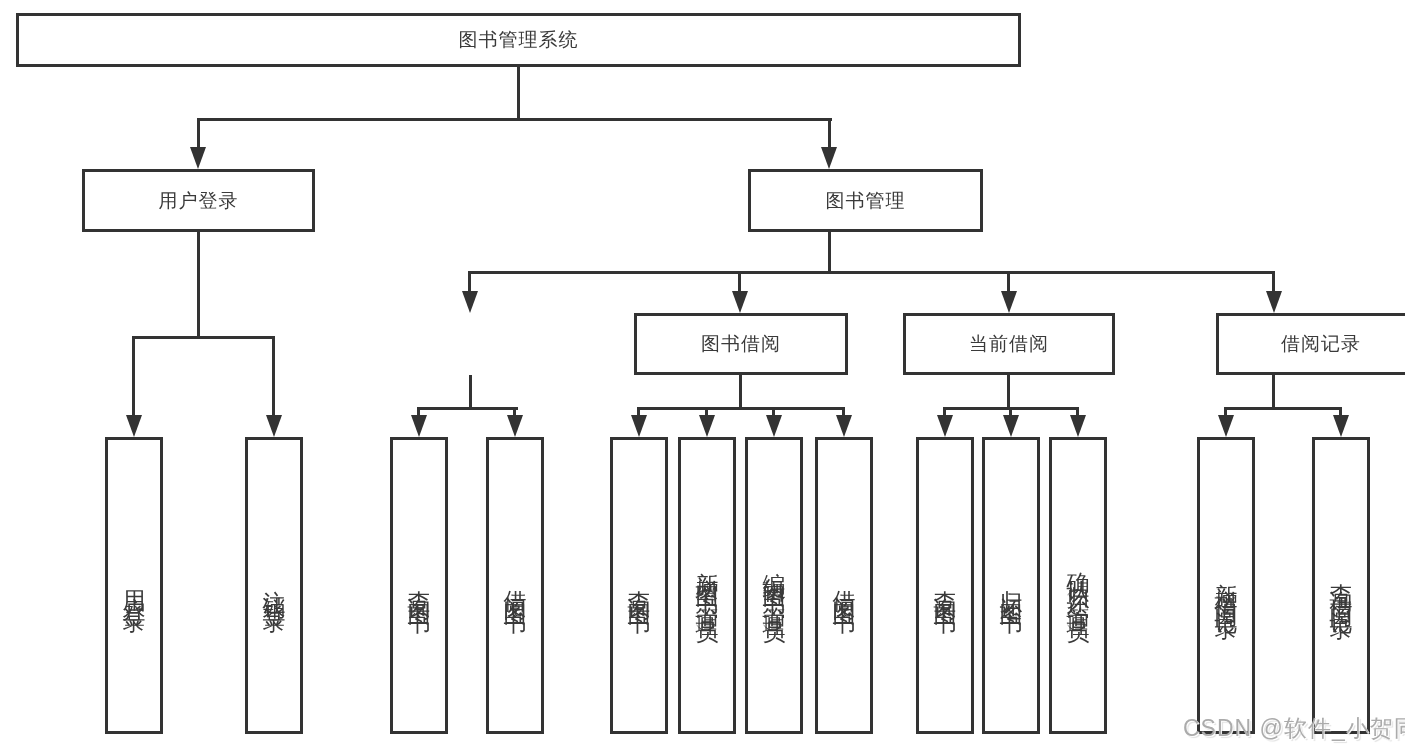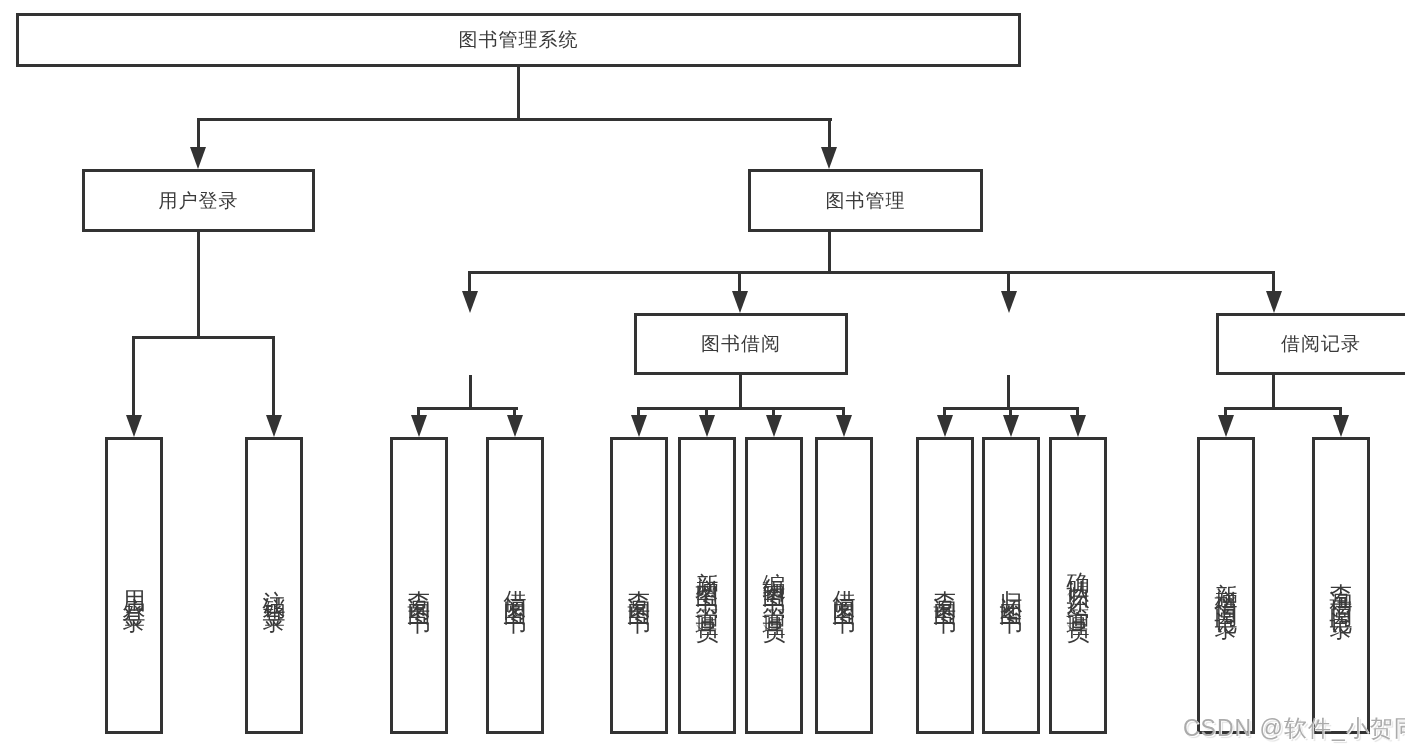--- a/index.html
+++ b/index.html
@@ -34,20 +34,21 @@
 <body>
 
 <div class="canvas">
 
   <div class="node" style="left:16px;top:13px;width:999px;height:48px;">图书管理系统</div>
 
   <div class="node" style="left:82px;top:169px;width:227px;height:57px;">用户登录</div>
   <div class="node" style="left:712px;top:169px;width:229px;height:57px;margin-left:36px;">图书管理</div>
 
   <div class="node" style="left:634px;top:313px;width:208px;height:56px;">图书借阅</div>
+  <div class="node" style="left:903px;top:313px;width:206px;height:56px;">当前借阅</div>
   <div class="node" style="left:1216px;top:313px;width:204px;height:56px;">借阅记录</div>
 
   <div class="node leaf" style="left:105px;top:437px;width:52px;height:291px;">用户登录</div>
   <div class="node leaf" style="left:245px;top:437px;width:52px;height:291px;">注销登录</div>
 
   <div class="node leaf" style="left:390px;top:437px;width:52px;height:291px;">查询图书</div>
   <div class="node leaf" style="left:486px;top:437px;width:52px;height:291px;">借阅图书</div>
 
   <div class="node leaf" style="left:610px;top:437px;width:52px;height:291px;">查询图书</div>
   <div class="node leaf" style="left:678px;top:437px;width:52px;height:291px;">新增图书（管理员）</div>

